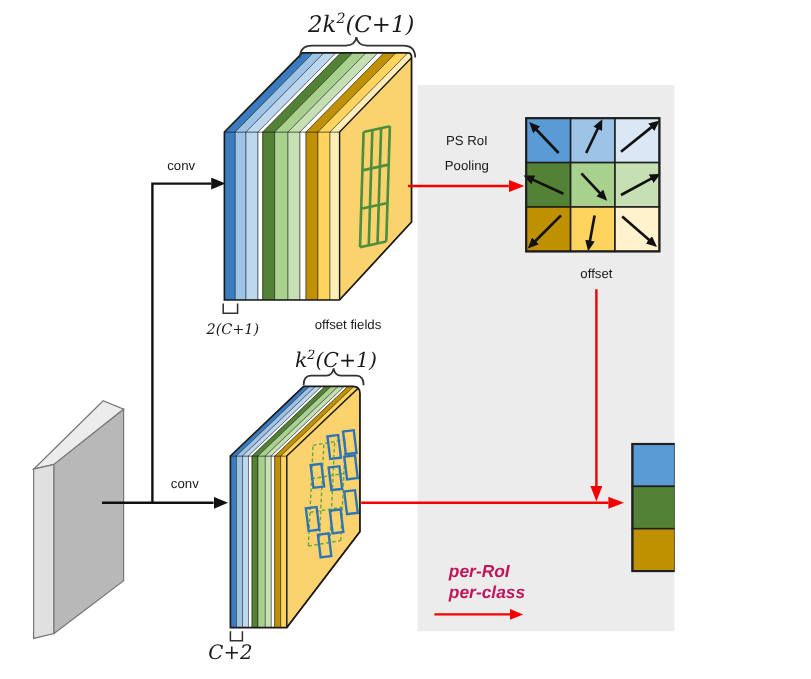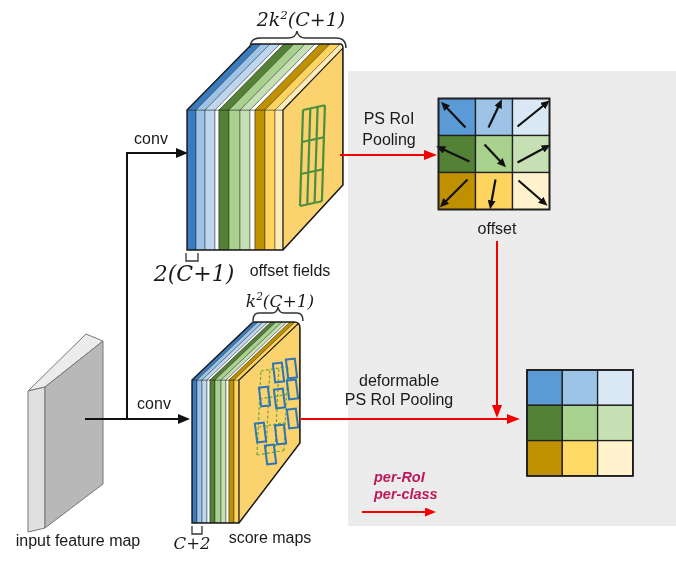--- a/index.html
+++ b/index.html
@@ -1,20 +1,20 @@
 <!DOCTYPE html>
 <html><head>
 <meta charset="utf-8">
 <style>
   html,body{margin:0;padding:0;background:#fff;}
-  .canvas{position:relative;width:676px;height:566px;background:#ffffff;overflow:hidden;
+  .canvas{position:relative;width:562px;height:566px;background:#ffffff;overflow:hidden;
           font-family:"Liberation Sans",sans-serif;color:#1a1a1a;}
   .panel{position:absolute;left:348px;top:71px;width:328px;height:455px;background:#ececec;}
   svg.layer{position:absolute;left:0;top:0;}
-  .lbl{position:absolute;white-space:nowrap;font-size:16px;line-height:20px;color:#1a1a1a;}
+  .lbl{position:absolute;white-space:nowrap;font-size:11px;line-height:20px;color:#1a1a1a;}
   .ctr{transform:translateX(-50%);text-align:center;}
   .math{font-family:"DejaVu Serif","Liberation Serif",serif;font-style:italic;}
   .math sup{font-size:0.62em;}
   .red{color:#be185d;font-style:italic;font-weight:bold;font-size:14.5px;line-height:17px;}
   .two{line-height:21px;}
 </style>
 </head>
 <body>
 
 <div class="canvas">
@@ -191,33 +191,27 @@
   <div class="lbl ctr" style="left:151px;top:129px;">conv</div>
   <div class="lbl ctr" style="left:154px;top:394px;">conv</div>
 
   <div class="lbl ctr two" style="left:389px;top:108px;">
     <div>PS RoI</div>
     <div>Pooling</div>
   </div>
 
   <div class="lbl ctr" style="left:497px;top:219px;">offset</div>
 
-  <div class="lbl ctr math" style="left:194px;top:264px;font-size:22px;">2(C+1)</div>
+  <div class="lbl ctr math" style="left:194px;top:264px;font-size:12px;">2(C+1)</div>
   <div class="lbl ctr" style="left:290px;top:261px;">offset fields</div>
 
   <div class="lbl ctr math" style="left:280px;top:286px;font-size:17px;"><span>k</span><sup>2</sup><span>(C+1)</span></div>
 
-  <div class="lbl ctr two" style="left:399px;top:371px;font-size:16px;line-height:19px;">
-    <div>deformable</div>
-    <div>PS RoI Pooling</div>
-  </div>
 
   <div class="lbl red" style="left:374px;top:469px;">
     <div>per-RoI</div>
     <div>per-class</div>
   </div>
 
 
-  <div class="lbl ctr" style="left:270px;top:528px;">score maps</div>
   <div class="lbl ctr math" style="left:192px;top:534px;font-size:16.5px;">C+2</div>
-  <div class="lbl ctr" style="left:78px;top:531px;">input feature map</div>
 
 </div>
 
 </body></html>

